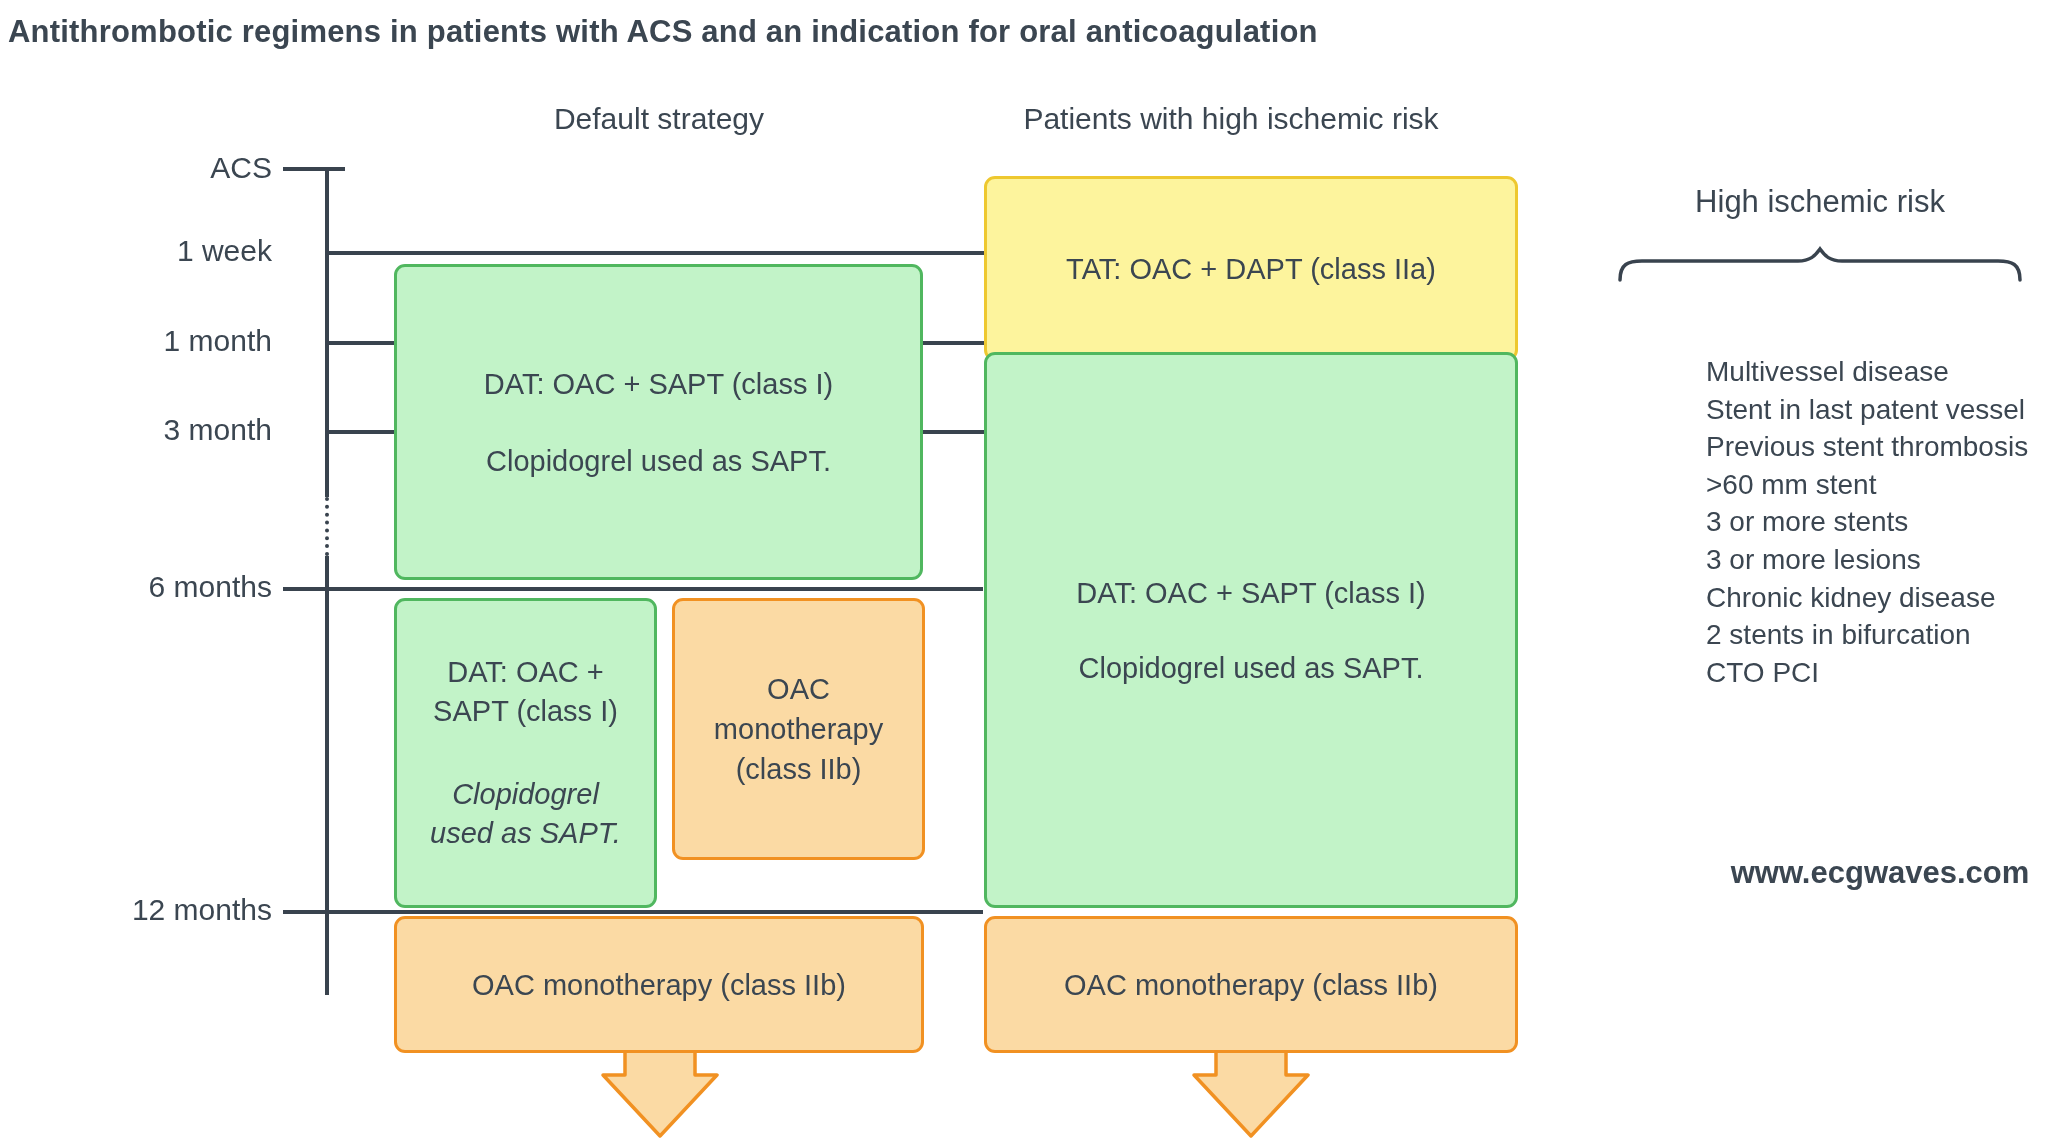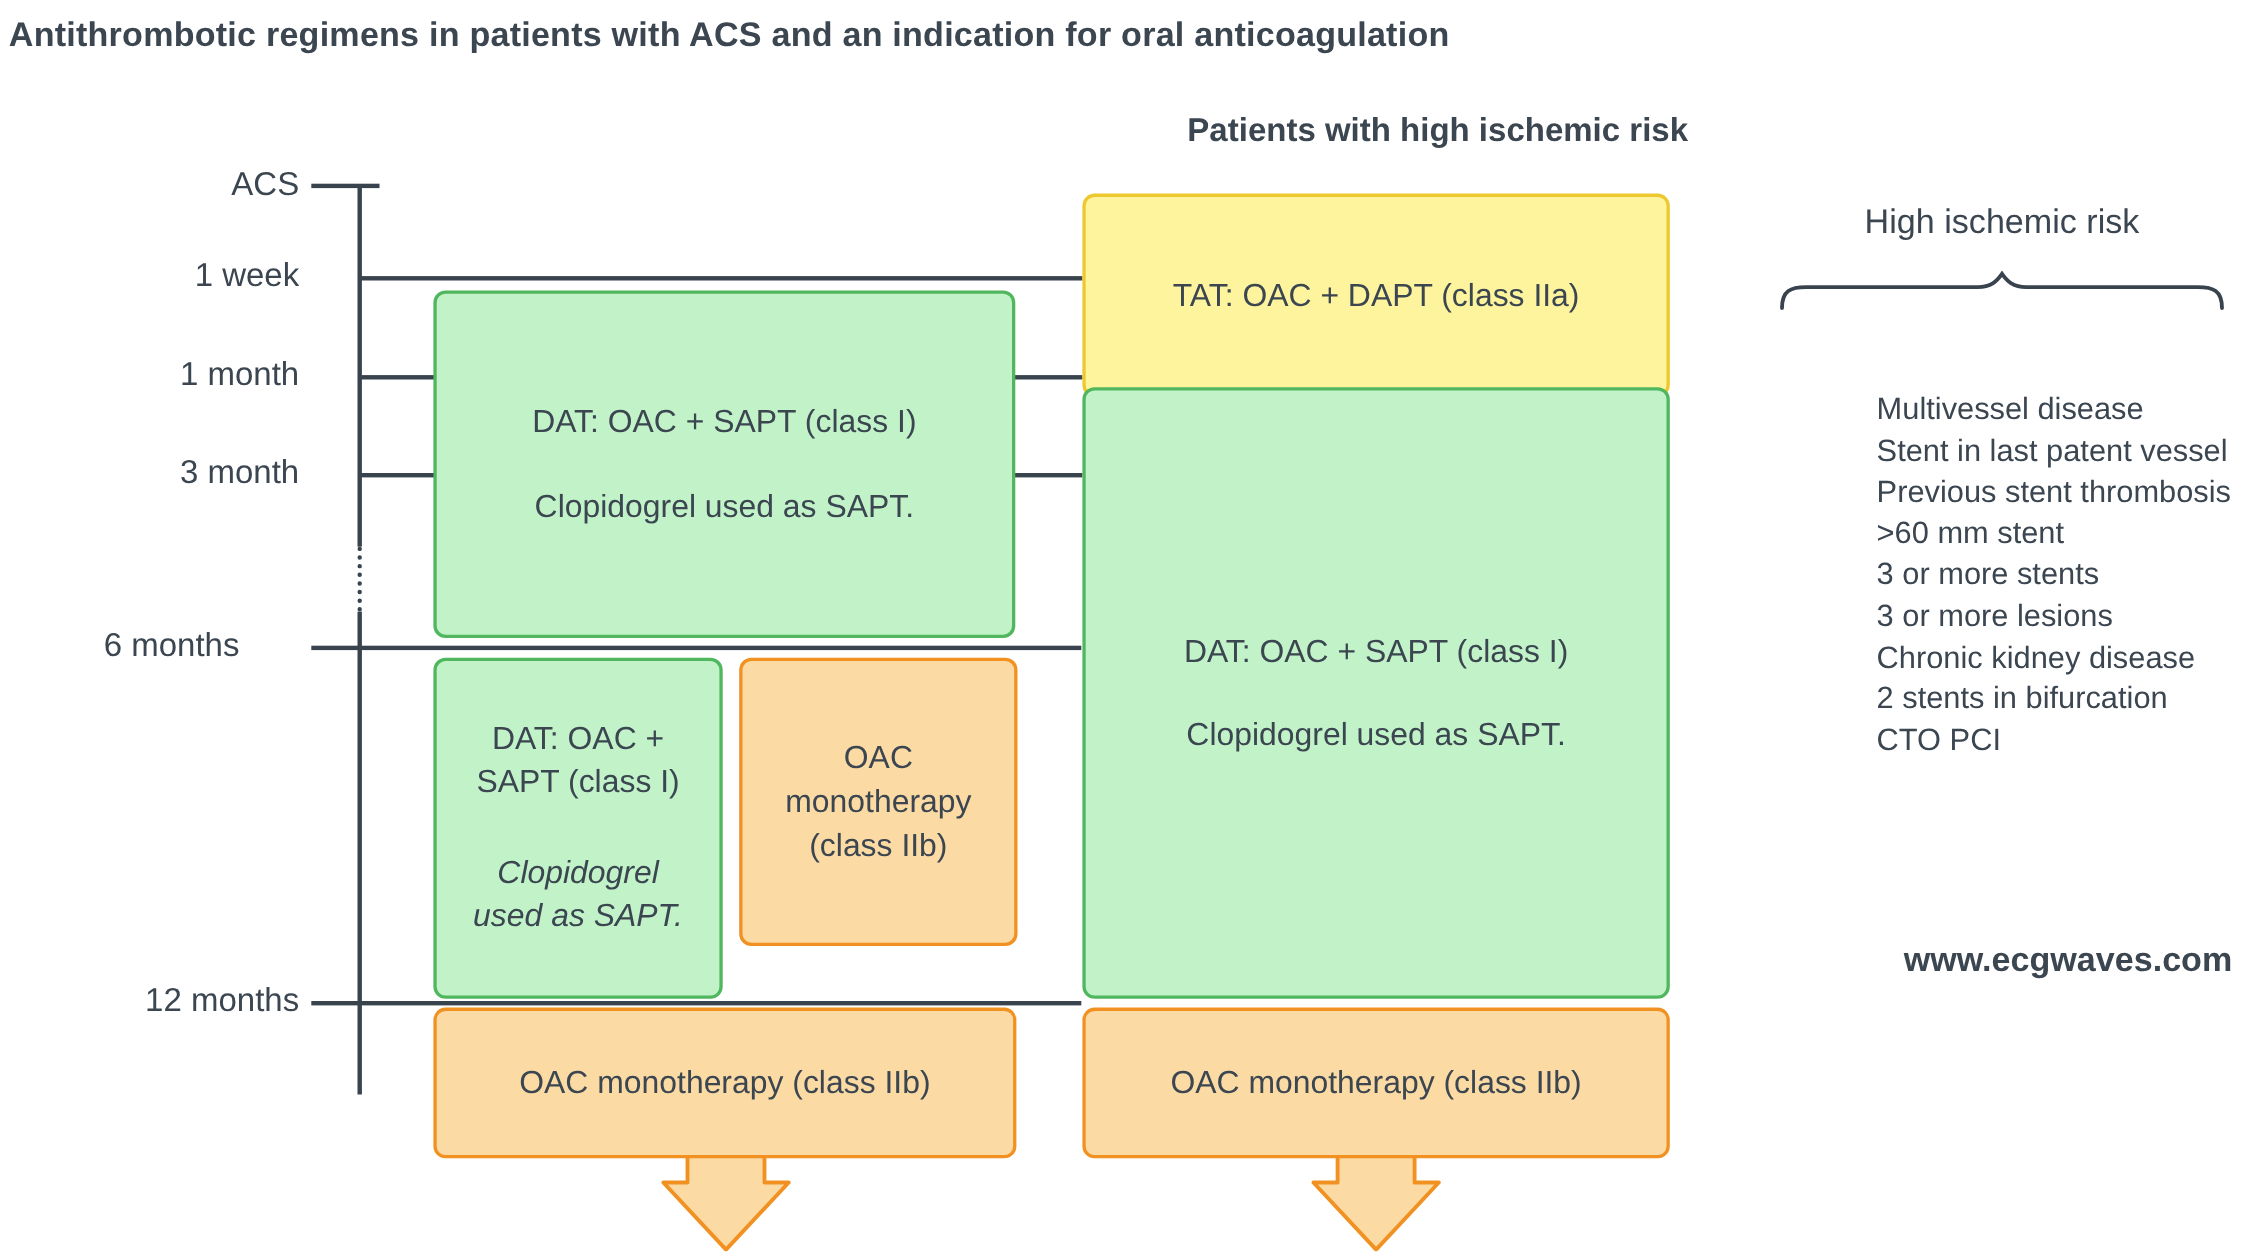--- a/index.html
+++ b/index.html
@@ -10,41 +10,41 @@
   }
   *{margin:0;padding:0;box-sizing:border-box;}
   html,body{background:var(--bg_color);}
   body{font-family:"Liberation Sans","DejaVu Sans",sans-serif;color:var(--text_color);}
   .canvas{position:relative;width:2048px;height:1138px;background:var(--bg_color);overflow:hidden;}
 
   .title{position:absolute;left:8px;top:14px;font-size:31px;font-weight:bold;letter-spacing:.2px;}
 
   .col-header{position:absolute;top:102px;font-size:30px;text-align:center;}
   .col-header.left{left:394px;width:530px;}
-  .col-header.right{left:1040px;width:534px;font-weight:bold;}
+  .col-header.right{left:964px;width:534px;}
 
   
   .vline{position:absolute;left:325px;width:4px;background:var(--line_color);}
   .vline.seg1{top:169px;height:328px;}
   .vline.seg2{top:556px;height:439px;}
   .vline-dotted{position:absolute;left:325px;top:497px;height:59px;width:0;border-left:4px dotted var(--line_color);}
   .tick{position:absolute;height:3.5px;background:var(--line_color);}
   .tick.acs{left:283px;top:167px;width:62px;}
   .tick.w1{left:326px;top:251px;width:658px;}
   .tick.m1{left:326px;top:341px;width:658px;}
   .tick.m3{left:326px;top:430px;width:658px;}
   .tick.m6{left:283px;top:587px;width:700px;}
   .tick.m12{left:283px;top:910px;width:700px;}
 
   .t-label{position:absolute;left:40px;width:232px;text-align:right;font-size:30px;line-height:36px;}
   .t-label.acs{top:150px;}
   .t-label.w1{top:233px;text-align:right;}
   .t-label.m1{top:323px;}
   .t-label.m3{top:412px;}
-  .t-label.m6{top:569px;text-align:center;}
+  .t-label.m6{top:569px;}
   .t-label.m12{top:892px;}
 
   
   .box{position:absolute;border-radius:11px;border:3.5px solid;display:flex;flex-direction:column;
        align-items:center;justify-content:center;text-align:center;font-size:29px;line-height:36px;z-index:3;}
   .box.green{background:var(--green_fill);border-color:var(--green_border);}
   .box.yellow{background:var(--yellow_fill);border-color:var(--yellow_border);}
   .box.orange{background:var(--orange_fill);border-color:var(--orange_border);}
 
   .b-tat-default{left:394px;top:175px;width:529px;height:78px;}
@@ -67,20 +67,21 @@
   .risk-list{position:absolute;left:1706px;top:321px;font-size:28px;line-height:37.6px;list-style:none;margin-top:32px;}
   .watermark{position:absolute;left:1700px;top:855px;width:360px;text-align:center;font-size:31px;font-weight:bold;}
 </style>
 </head>
 <body>
 
 <div class="canvas">
 
   <div class="title">Antithrombotic regimens in patients with ACS and an indication for oral anticoagulation</div>
 
+  <div class="col-header left">Default strategy</div>
   <div class="col-header right">Patients with high ischemic risk</div>
 
   <div class="vline seg1"></div>
   <div class="vline-dotted"></div>
   <div class="vline seg2"></div>
 
   <div class="tick acs"></div>
   <div class="tick w1"></div>
   <div class="tick m1"></div>
   <div class="tick m3"></div>

